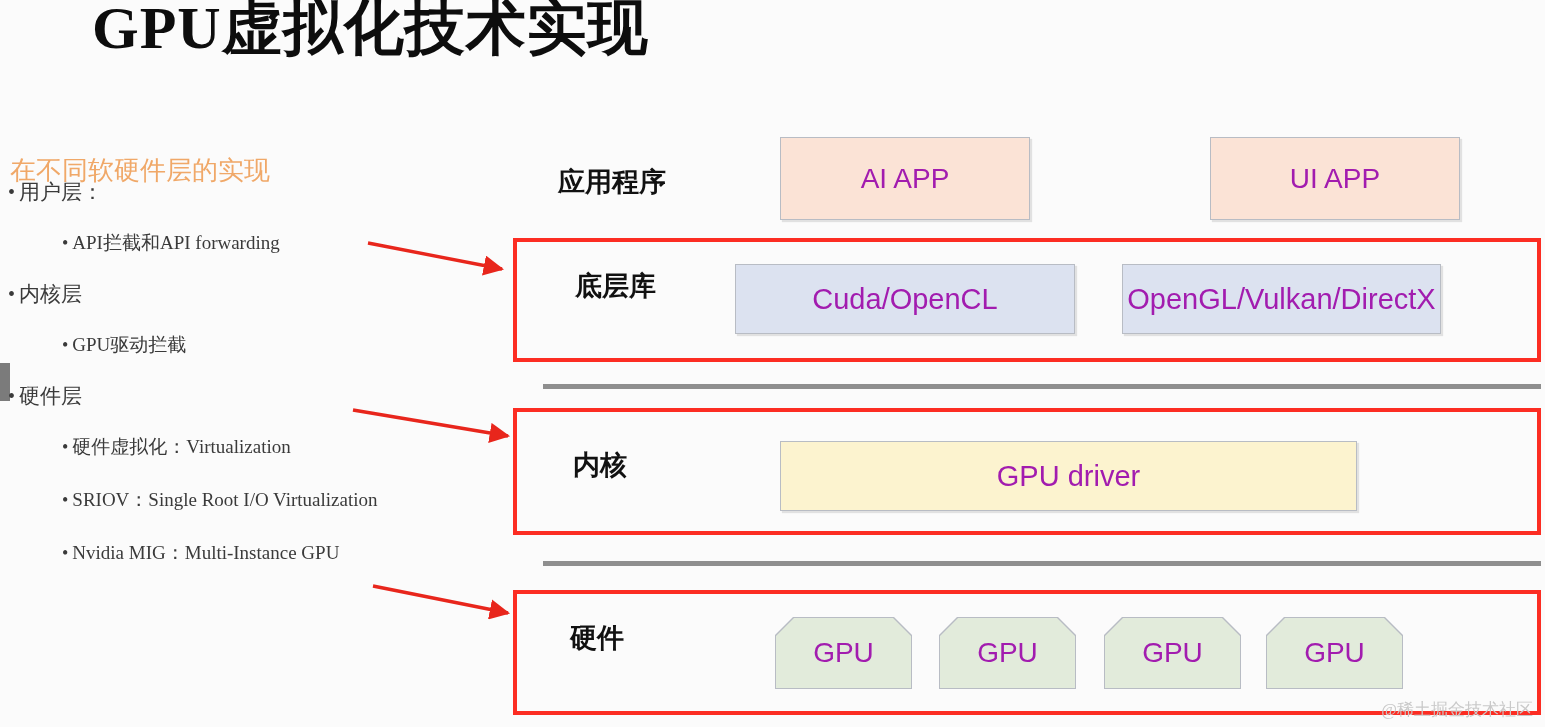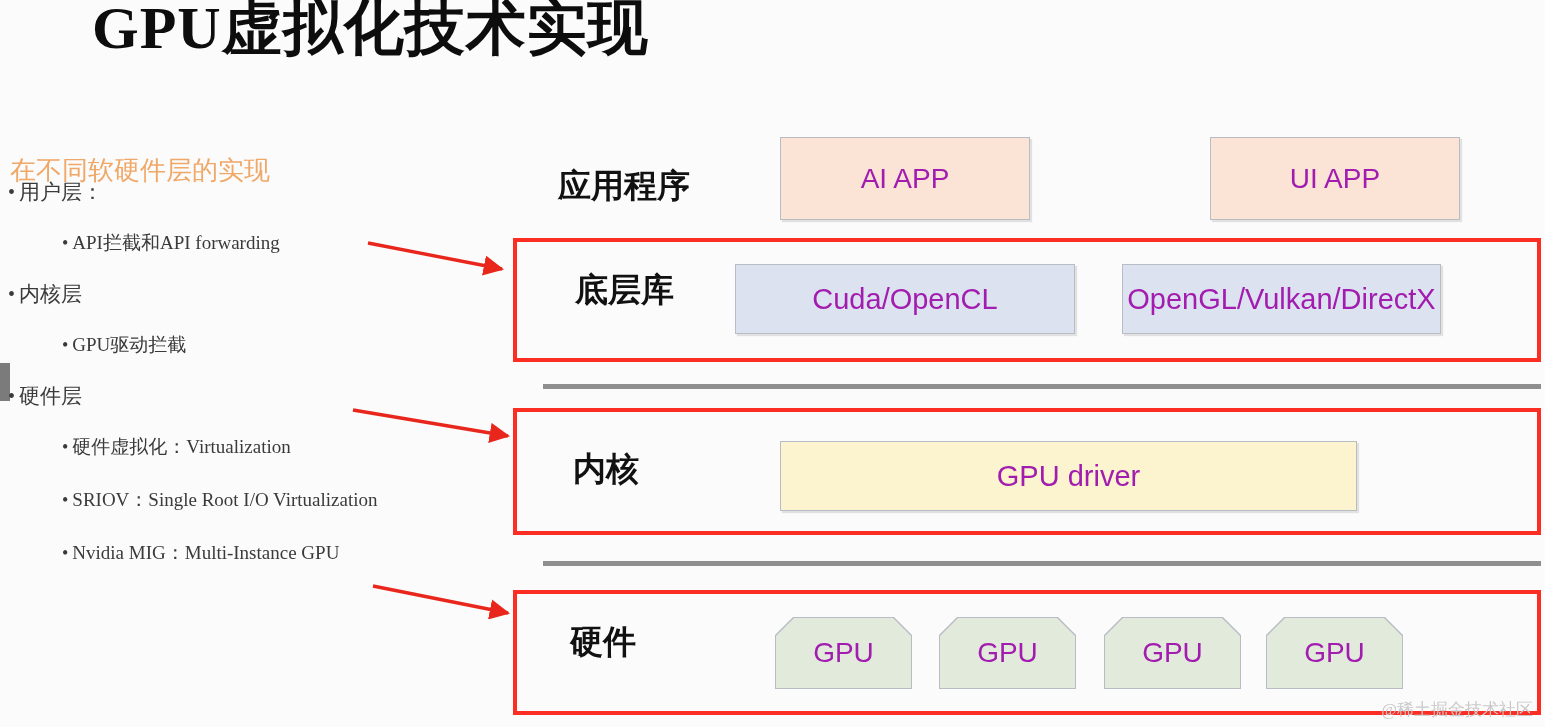--- a/index.html
+++ b/index.html
@@ -58,21 +58,21 @@
 
   .divider{
     position:absolute;left:543px;width:998px;height:5px;background:#8f8f8f;
   }
   #div-1{top:384px;}
   #div-2{top:561px;}
 
   .row-label{
     position:absolute;
     font-family:"Liberation Sans",sans-serif;
-    font-size:33px;font-weight:700;color:#111;white-space:nowrap;
+    font-size:27px;font-weight:700;color:#111;white-space:nowrap;
   }
   #lbl-app {left:558px;top:164px;}
   #lbl-lib {left:575px;top:268px;}
   #lbl-kern{left:573px;top:447px;}
   #lbl-hw  {left:570px;top:620px;}
 
   .node{
     position:absolute;box-sizing:border-box;
     display:flex;align-items:center;justify-content:center;
     border:1px solid #b8bcc4;

